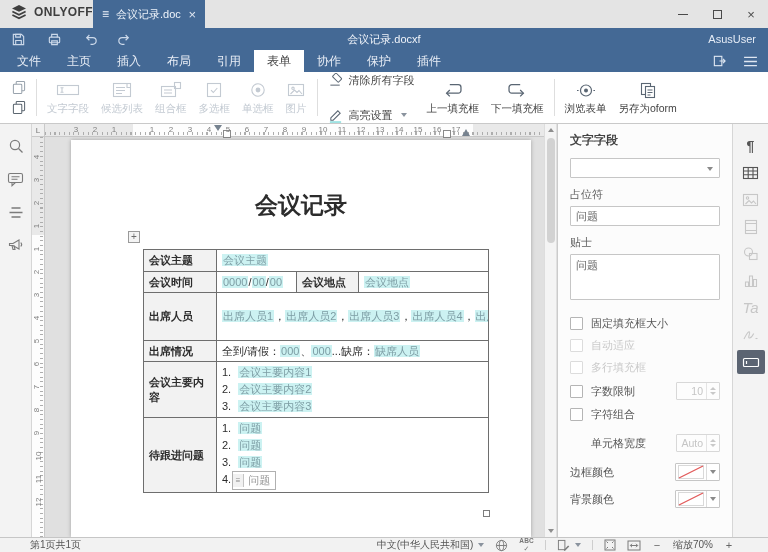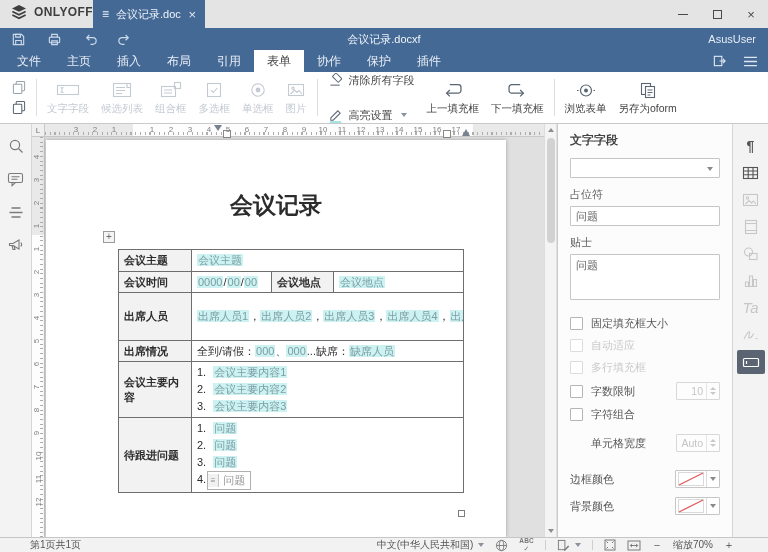--- a/index.html
+++ b/index.html
@@ -55,21 +55,21 @@
 .rnum{position:absolute;font-size:8px;color:#7f7f7f}
 .rnum.h{top:1px;transform:translateX(-50%)}
 .rnum.v{left:2px;transform:translateY(-50%) rotate(270deg)}
 .mk-fli{position:absolute;left:169px;top:1px;width:0;height:0;border-left:4px solid transparent;border-right:4px solid transparent;border-top:6px solid #76828f}
 .mk-grid{position:absolute;width:8px;height:8px;border:1px solid #8a8a8a;background:#fff;top:6px}
 .mk-ri{position:absolute;left:417px;bottom:0;width:0;height:0;border-left:4px solid transparent;border-right:4px solid transparent;border-bottom:7px solid #76828f}
 .vruler{position:absolute;left:0;top:13px;width:13px;height:400px;background:#fdfdfd;border-right:1px solid #c9c9c9}
 .vruler .zone{position:absolute;left:0;right:0;top:0;height:98px;background:#e9e9e9}
 .vruler .ticks{position:absolute;top:0;bottom:0;right:1px;width:3px;background:repeating-linear-gradient(to bottom,#adadad 0 1px,transparent 1px 4.7px)}
 
-.page{position:absolute;left:14px;top:16px;width:460px;height:397px;background:#fff;box-shadow:0 0 4px rgba(0,0,0,.28)}
+.page{position:absolute;left:39px;top:16px;width:460px;height:397px;background:#fff;box-shadow:0 0 4px rgba(0,0,0,.28)}
 .doc-title{position:absolute;left:0;top:50px;width:100%;text-align:center;font-size:23px;font-weight:bold;color:#2c2c2c}
 .tbl-handle{position:absolute;left:57px;top:91px;width:12px;height:12px;border:1px solid #9a9a9a;background:#f4f4f4;color:#6b6b6b;font-size:10px;line-height:10px;text-align:center}
 .doctable{position:absolute;left:72px;top:109px;border-collapse:collapse;table-layout:fixed;width:345px;font-size:11px;color:#2d2d2d}
 .doctable td{border:1px solid #6e6e6e;padding:2px 5px;vertical-align:middle;overflow:hidden}
 .doctable td.lbl{background:#f2f2f2;font-weight:bold}
 .ff{background:#ccf2f2;color:#7d9da4;padding:0 1px;white-space:nowrap}
 .lst{padding-left:16px}
 .lst .li{line-height:17px;white-space:nowrap}
 .lst .num{color:#2d2d2d;margin-right:7px}
 .selfield{display:inline-flex;align-items:center;gap:4px;border:1px solid #b0b0b0;background:#fff;padding:0 5px 0 0;margin-left:1px;color:#979797}
@@ -544,21 +544,21 @@
             <i class="d"></i>
           </span>
       </span>
     </div>
 
     <label class="chk-row" style="margin-bottom:12px">
       <span class="chk"></span>
       <span>字符组合</span>
     </label>
 
-    <div class="row-bt" style="margin-bottom:18px">
+    <div class="row-bt" style="margin-bottom:11px">
       <span class="indent">单元格宽度</span>
       <span class="spin">
         <span class="val">Auto</span>
         <span class="ar">
             <i class="u"></i>
             <i class="d"></i>
           </span>
       </span>
     </div>
 

